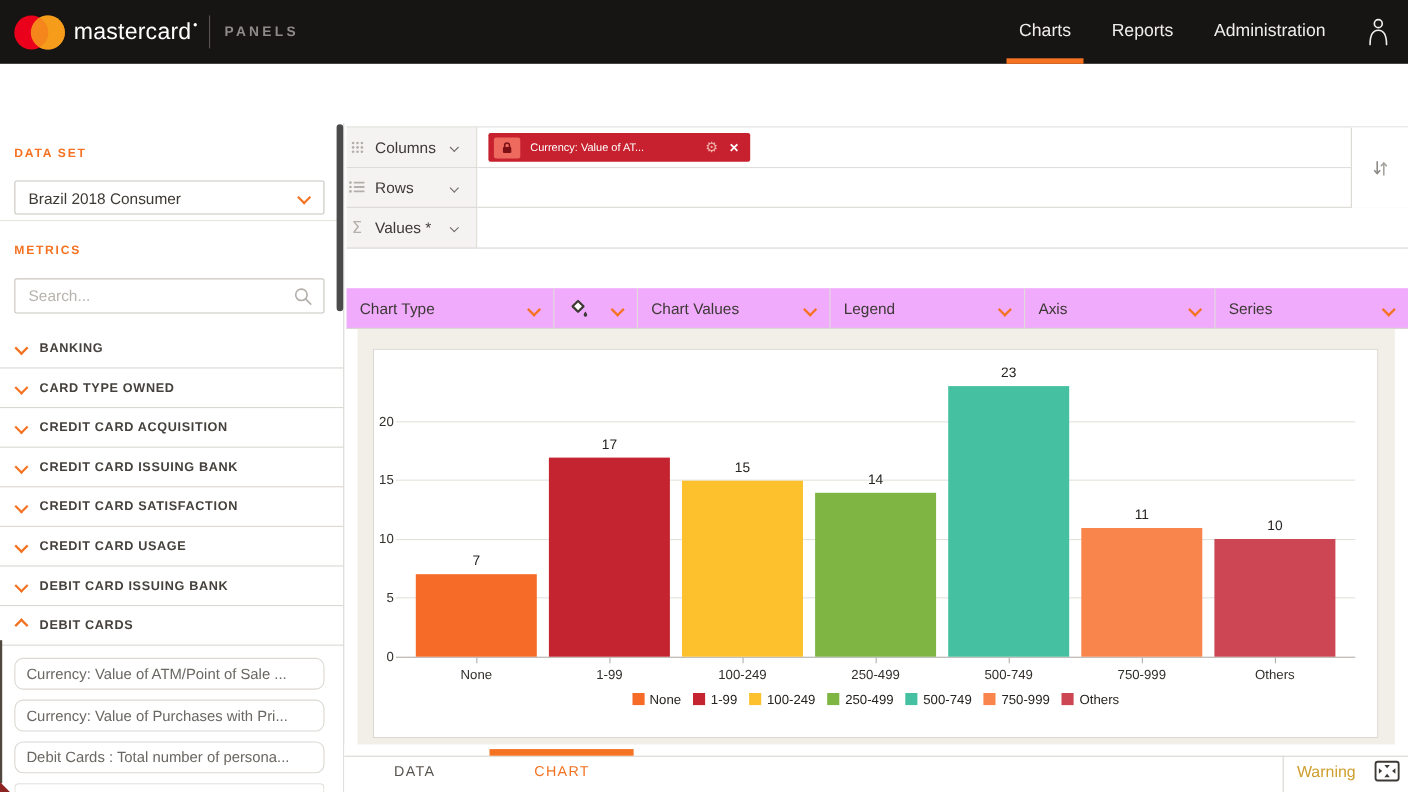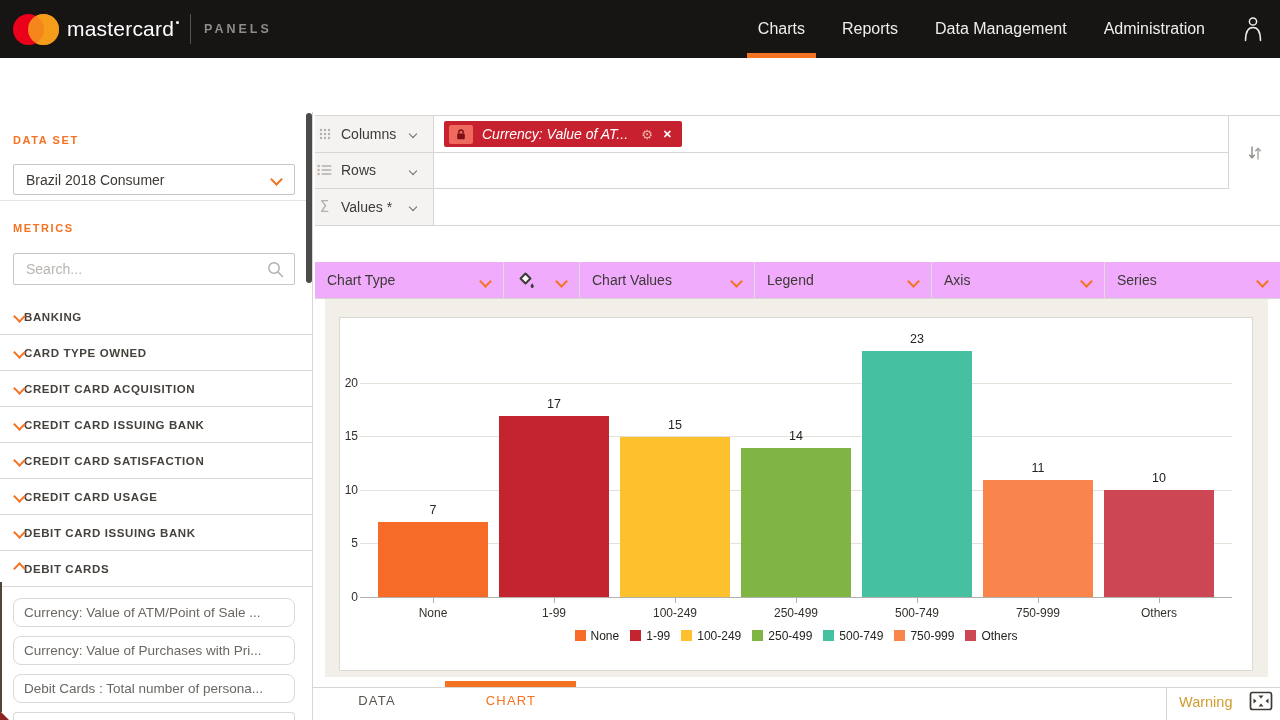--- a/index.html
+++ b/index.html
@@ -33,21 +33,21 @@
   .ds-label{top:22px;}
   .metrics-label{top:110px;}
   .select{position:absolute;left:13px;top:52px;width:282px;height:31px;border:1px solid #c9c5c0;border-radius:2px;box-sizing:border-box;display:flex;align-items:center;cursor:pointer;background:#fff;}
   .select .sel-text{font-size:14px;color:#3d3935;margin-left:12px;}
   .sb-divider{position:absolute;left:0;top:88px;width:100%;height:1px;background:#e7e4df;}
   .search{position:absolute;left:13px;top:141px;width:282px;height:32px;border:1px solid #c9c5c0;border-radius:2px;box-sizing:border-box;background:#fff;}
   .search input{border:0;outline:0;width:100%;height:100%;padding:0 36px 0 12px;font-size:14px;color:#6b6762;box-sizing:border-box;font-family:inherit;background:transparent;}
   .search input::placeholder{color:#b8b4af;}
   .search svg{position:absolute;right:10px;top:7px;}
   .cats{position:absolute;left:0;top:187px;width:100%;}
-  .cat-row{height:36px;border-bottom:1px solid #dbd8d3;display:flex;align-items:center;padding-left:15px;gap:0;cursor:pointer;box-sizing:border-box;}
+  .cat-row{height:36px;border-bottom:1px solid #dbd8d3;display:flex;align-items:center;padding-left:15px;gap:12px;cursor:pointer;box-sizing:border-box;}
   .cat-label{font-size:11.5px;font-weight:bold;letter-spacing:.6px;color:#45413c;}
   .chip{position:absolute;left:13px;width:282px;height:29px;border:1px solid #dcd8d3;border-radius:8px;box-sizing:border-box;line-height:27px;padding:0 10px;font-size:13.5px;color:#6b6762;white-space:nowrap;overflow:hidden;background:#fff;cursor:grab;}
   .chip.partial{height:8px;border-bottom:none;border-radius:4px 4px 0 0;}
   .sb-scroll{position:absolute;left:306px;top:1px;width:6px;height:170px;background:#4b4b4b;border-radius:3px;cursor:pointer;}
   .edge-line{position:absolute;left:0;top:470px;width:2px;height:130px;background:#50483f;}
   .corner-wedge{position:absolute;left:0;bottom:0;width:0;height:0;border-bottom:9px solid #8c2421;border-right:9px solid transparent;}
 
   
   .chev{display:inline-block;width:7px;height:7px;border-right:2px solid #f47221;border-bottom:2px solid #f47221;transform:rotate(45deg);flex:none;}
   .chev.up{transform:rotate(-135deg);}
@@ -58,21 +58,21 @@
   .pivot{position:absolute;left:315px;top:115px;width:965px;height:146px;border-top:1px solid #d9d6d1;box-sizing:content-box;}
   .prow{display:flex;height:36.5px;}
   .plabel{width:119px;background:#f5f3f1;border-right:1px solid #d9d6d1;border-bottom:1px solid #d9d6d1;display:flex;align-items:center;box-sizing:border-box;position:relative;cursor:pointer;flex:none;}
   .plabel .pico{width:19px;display:flex;justify-content:center;margin-right:7px;flex:none;color:#b3afaa;}
   .plabel .ptext{font-size:14px;color:#3d3935;white-space:nowrap;}
   .plabel .chev.dark{position:absolute;right:17px;top:15px;}
   .pcontent{flex:1;background:#fff;border-bottom:1px solid #d9d6d1;position:relative;}
   .sigma{font-size:15px;color:#b3afaa;font-family:"DejaVu Sans",sans-serif;}
   .pill{position:absolute;left:10px;top:5px;width:238px;height:26px;background:#c7202e;border-radius:2px;display:flex;align-items:center;color:#fff;cursor:pointer;}
   .pill-ico{width:24px;height:19px;background:#ee6a5e;border-radius:2px;margin:0 9px 0 5px;display:flex;align-items:center;justify-content:center;flex:none;}
-  .pill-label{font-size:14px;flex:1;white-space:nowrap;overflow:hidden;font-style:italic;}
+  .pill-label{font-size:10px;flex:1;white-space:nowrap;overflow:hidden;}
   .pill-gear{font-size:13px;color:#f0b3aa;margin:0 6px;cursor:pointer;font-family:"DejaVu Sans",sans-serif;}
   .pill-x{font-size:11px;font-weight:bold;color:#fff;margin:0 10px 0 4px;cursor:pointer;}
   .swap-cell{position:absolute;right:0;top:0;width:52px;height:73px;border-left:1px solid #d9d6d1;background:#fff;display:flex;align-items:center;justify-content:center;box-sizing:border-box;cursor:pointer;}
 
   
   .toolbar{position:absolute;left:315px;top:261.5px;width:965px;height:37px;border-bottom:1px solid #d9d6d1;display:flex;background:#f0abfc;box-sizing:border-box;}
   .tcell{border-right:1px solid #e0ddd8;display:flex;align-items:center;padding-left:12px;box-sizing:border-box;position:relative;cursor:pointer;flex:none;}
   .tcell:last-child{border-right:none;}
   .tcell .tlabel{font-size:14px;color:#3d3935;}
   .tcell .chev{position:absolute;right:13px;top:15px;}
@@ -115,21 +115,20 @@
         <div class="c-red"></div>
         <div class="c-orange" style="opacity:.85"></div>
       </div>
       <div class="brand"><span>mastercard</span><span class="regdot"></span></div>
       <div class="logo-div"></div>
       <div class="product">PANELS</div>
     </div>
     <div class="nav">
       <div class="nav-item active">Charts</div>
       <div class="nav-item">Reports</div>
-      <div class="nav-item">Data Management</div>
       <div class="nav-item">Administration</div>
       <div class="person">
         <svg width="22" height="26" viewBox="0 0 22 26">
           <circle cx="11" cy="5.5" r="3.6" fill="none" stroke="#efeeec" stroke-width="1.5"></circle>
           <path d="M3.5,24.5 C3.5,16 6.5,11.5 11,11.5 C15.5,11.5 18.5,16 18.5,24.5" fill="none" stroke="#efeeec" stroke-width="1.5" stroke-linecap="round"></path>
         </svg>
       </div>
     </div>
   </div>
 

